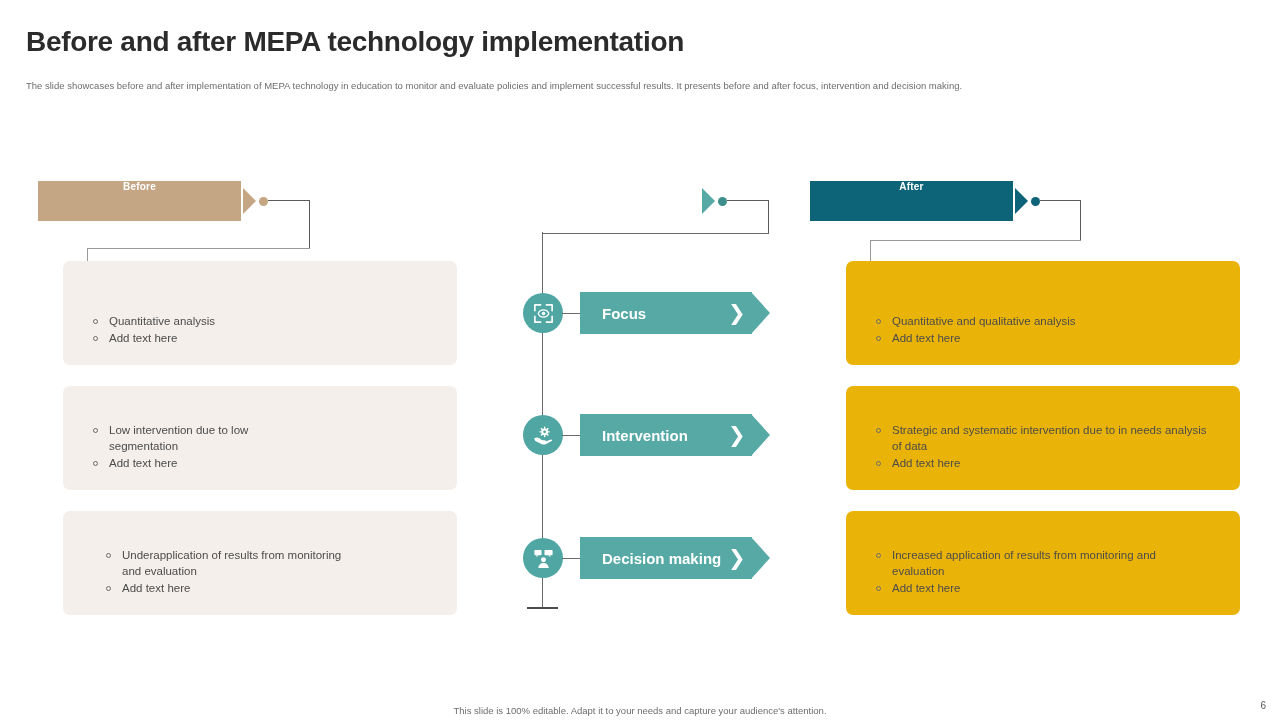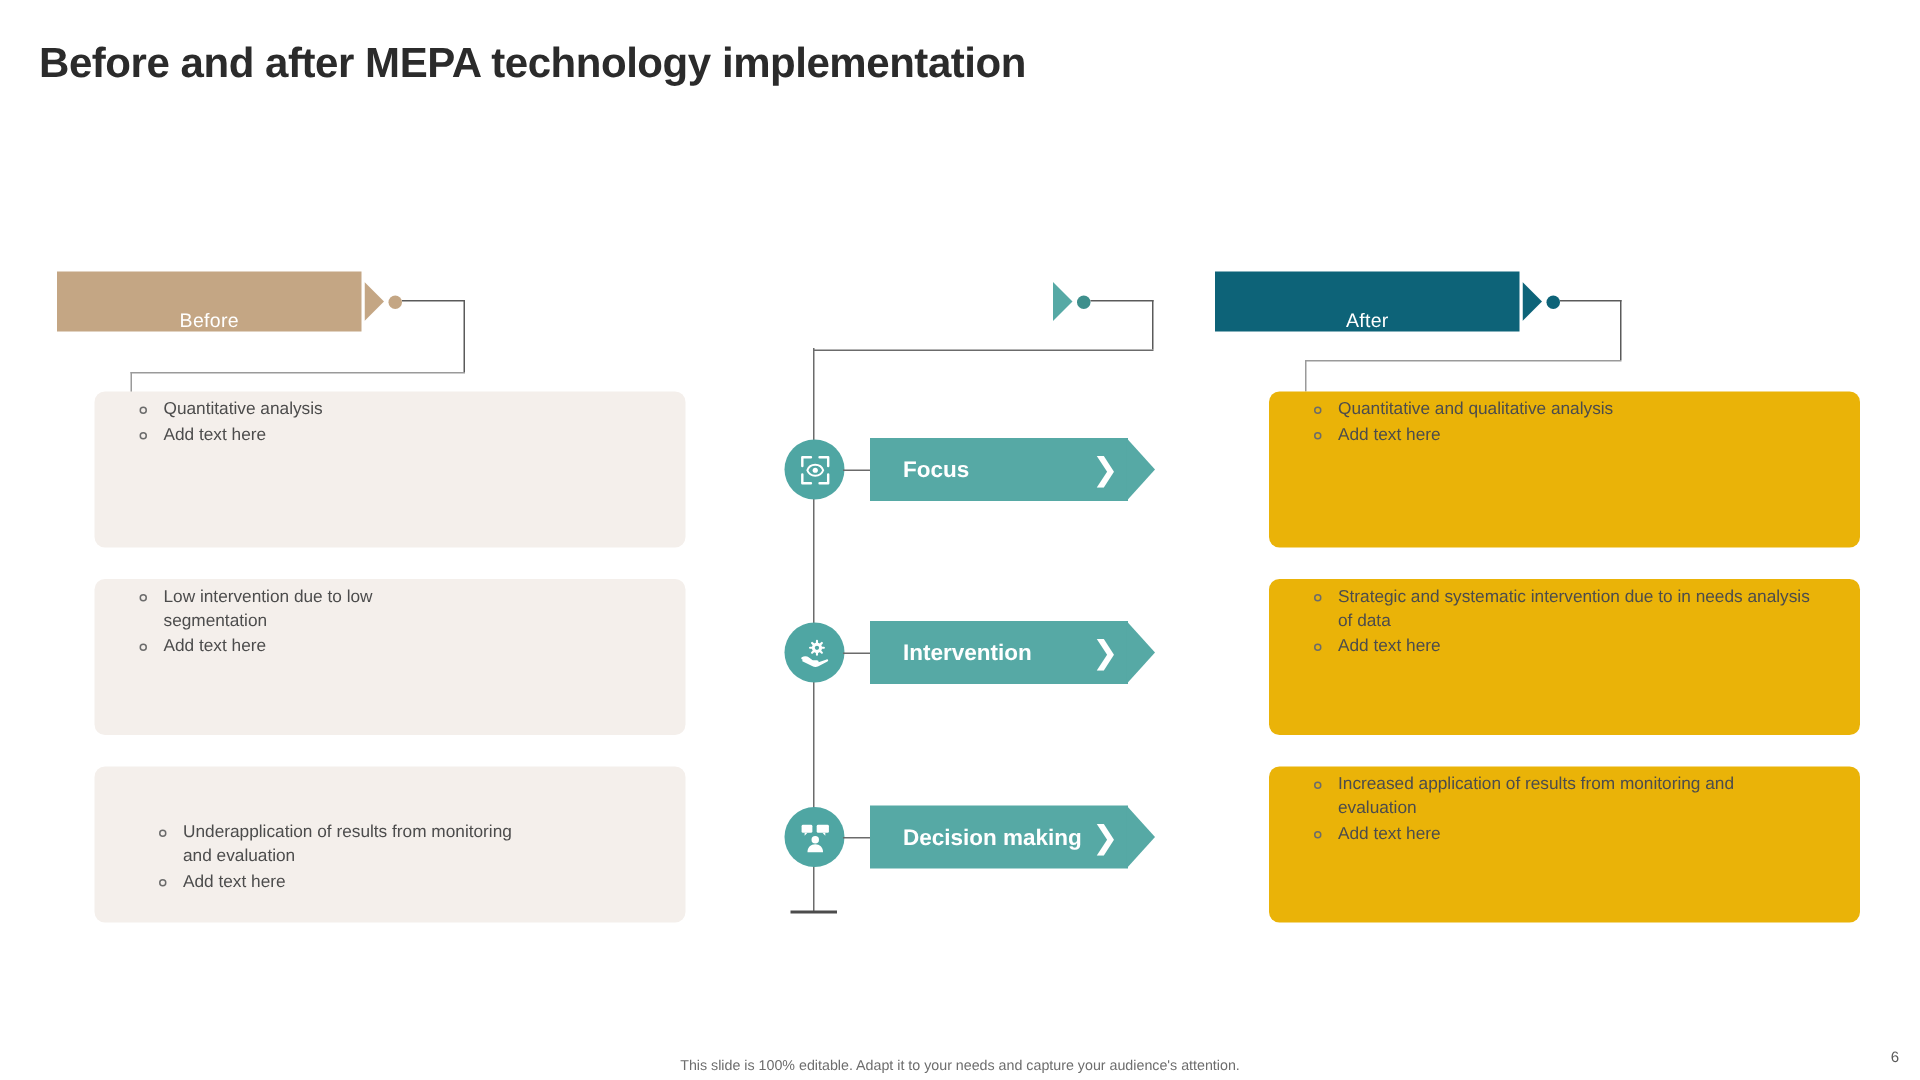--- a/index.html
+++ b/index.html
@@ -19,43 +19,43 @@
   .subtitle{
     position:absolute;left:26px;top:79px;width:1200px;
     font-size:9.5px;color:#6d6d6d;line-height:13px;
     white-space:nowrap;
   }
 
   
   .banner-wrap{position:absolute;height:40px;}
   .banner{
     position:absolute;left:0;top:0;height:40px;
-    display:flex;align-items:flex-end;justify-content:center;
-    color:#ffffff;font-size:13px;font-weight:normal;
+    display:flex;align-items:flex-start;justify-content:center;
+    color:#ffffff;font-size:10px;font-weight:bold;
     letter-spacing:.2px;
   }
   .banner-arrow{
     position:absolute;top:0;width:14px;height:40px;
   }
   .banner-dot{
     position:absolute;width:9px;height:9px;border-radius:50%;top:15.5px;
   }
 
   
   .elbow{position:absolute;}
   .elbow .h-top{position:absolute;height:1px;background:#5a5a5a;}
   .elbow .v{position:absolute;width:1px;background:#5a5a5a;}
   .elbow .h-bot{position:absolute;height:1px;background:#9a9a9a;}
   .elbow .v-down{position:absolute;width:1px;background:#9a9a9a;}
 
   
   .card{
     position:absolute;border-radius:7px;
-    box-sizing:border-box;padding:4px 20px;
-    display:flex;flex-direction:column;justify-content:flex-start;
+    box-sizing:border-box;padding:18px 20px;
+    display:flex;flex-direction:column;justify-content:flex-end;
   }
   .card.before{background:#f4efeb;}
   .card.after{background:#eab308;}
   .bullets{list-style:none;margin:0;padding:0;}
   .bullets li{
     position:relative;padding-left:26px;
     font-size:11.5px;color:#4c4c4c;line-height:16px;
     margin:0 0 1px 0;
   }
   .bullets li::before{
@@ -111,20 +111,21 @@
     position:absolute;right:14px;top:700px;
     font-size:10px;color:#5a5a5a;
   }
 </style>
 </head>
 <body>
 
 <div class="slide">
 
   <div class="title">Before and after MEPA technology implementation</div>
+  <div class="subtitle">The slide showcases before and after implementation  of MEPA  technology in  education to monitor  and evaluate policies and implement  successful results. It presents before and after focus, intervention and decision making.</div>
 
   <div class="banner-wrap" style="left:38px;top:181px;width:280px;">
     <div class="banner" style="width:203px;background:#c4a684;">
       <span>Before</span>
     </div>
     <div class="banner-arrow" style="left:205px;">
       <svg width="14" height="40" viewBox="0 0 14 40">
           <path d="M0 7 L13 20 L0 33 Z" fill="#c4a684"></path>
         </svg>
     </div>

